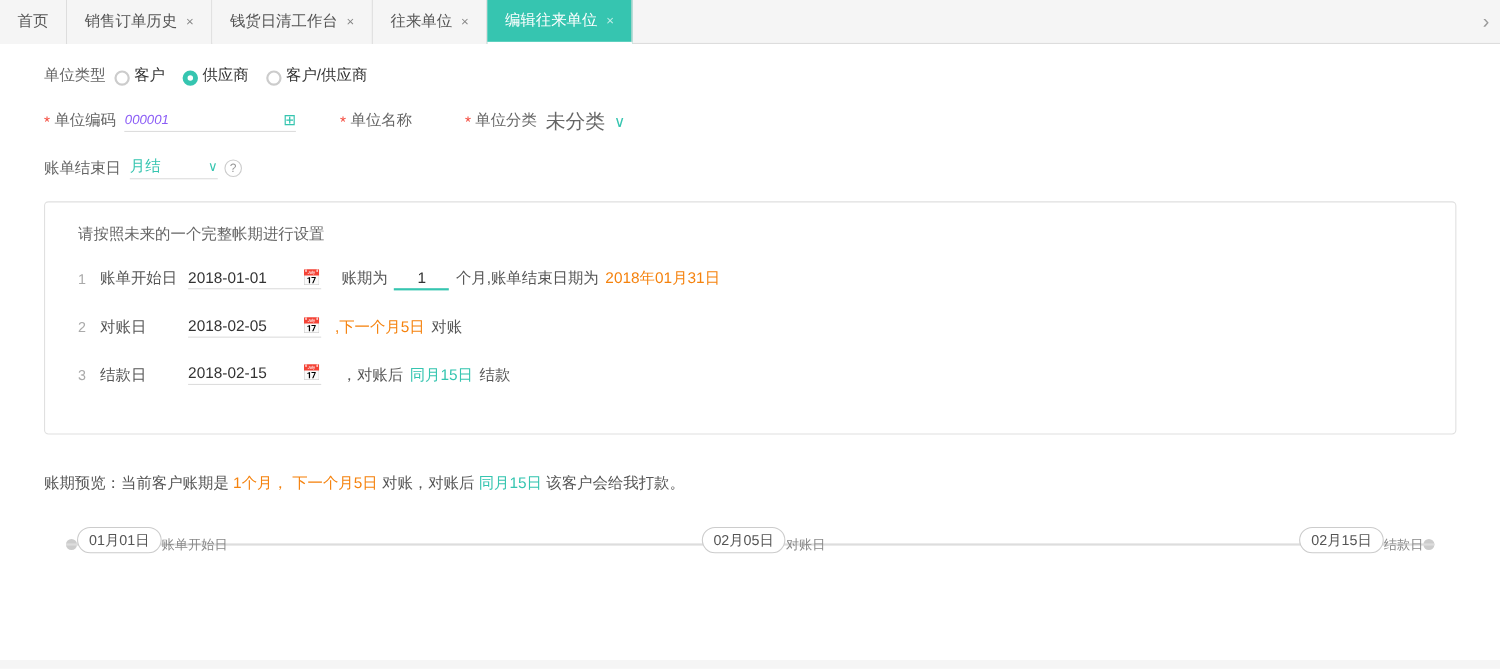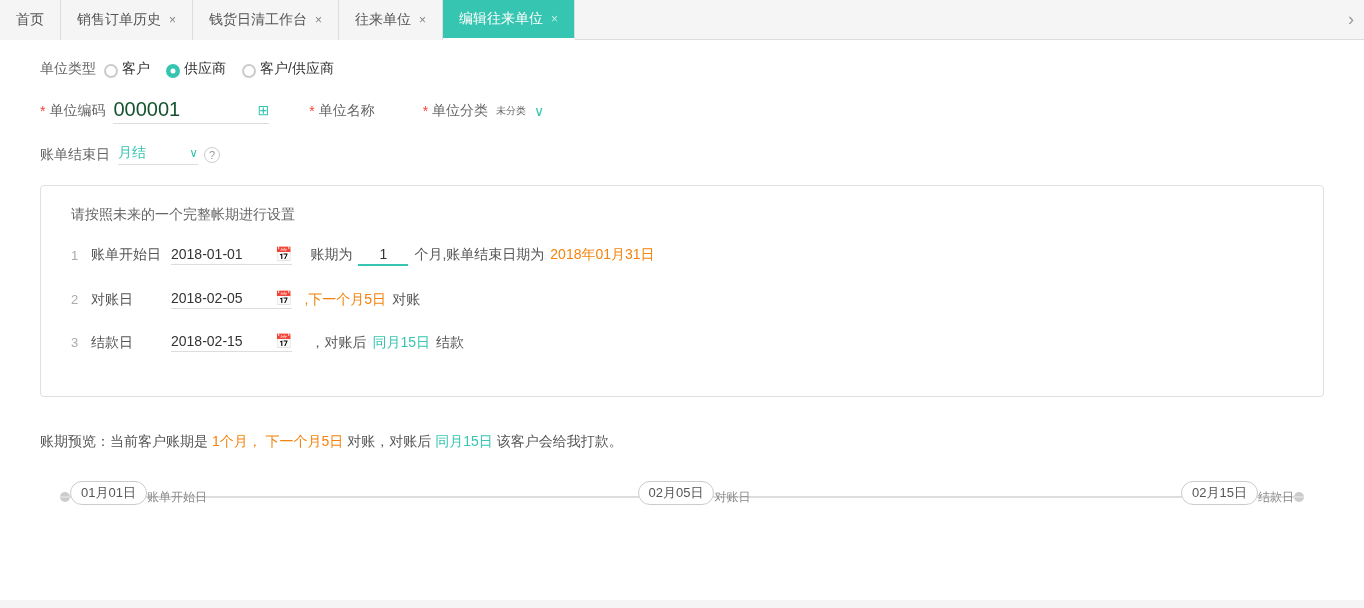--- a/index.html
+++ b/index.html
@@ -129,24 +129,25 @@
     }
     .input-with-icon {
       display: flex;
       align-items: center;
       border-bottom: 1px solid #ddd;
       padding-bottom: 2px;
     }
     .input-with-icon input {
       border: none;
       outline: none;
-      font-size: 20px;
-      color: #14532d;
+      font-size: 12px;
+      color: #8b5cf6;
       background: transparent;
       width: 140px;
+      font-style: italic;
     }
     .input-icon {
       color: #36c5b0;
       font-size: 14px;
       cursor: pointer;
       margin-left: 4px;
     }
 
     
     .select-wrap {
@@ -170,21 +171,21 @@
 
     
     .classify-wrap {
       display: flex;
       align-items: center;
       min-width: 160px;
       cursor: pointer;
     }
     .classify-value {
       color: #666;
-      font-size: 10px;
+      font-size: 18px;
     }
     .classify-arrow {
       color: #36c5b0;
       font-size: 14px;
       margin-left: 8px;
     }
 
     
     .help-icon {
       width: 16px;

